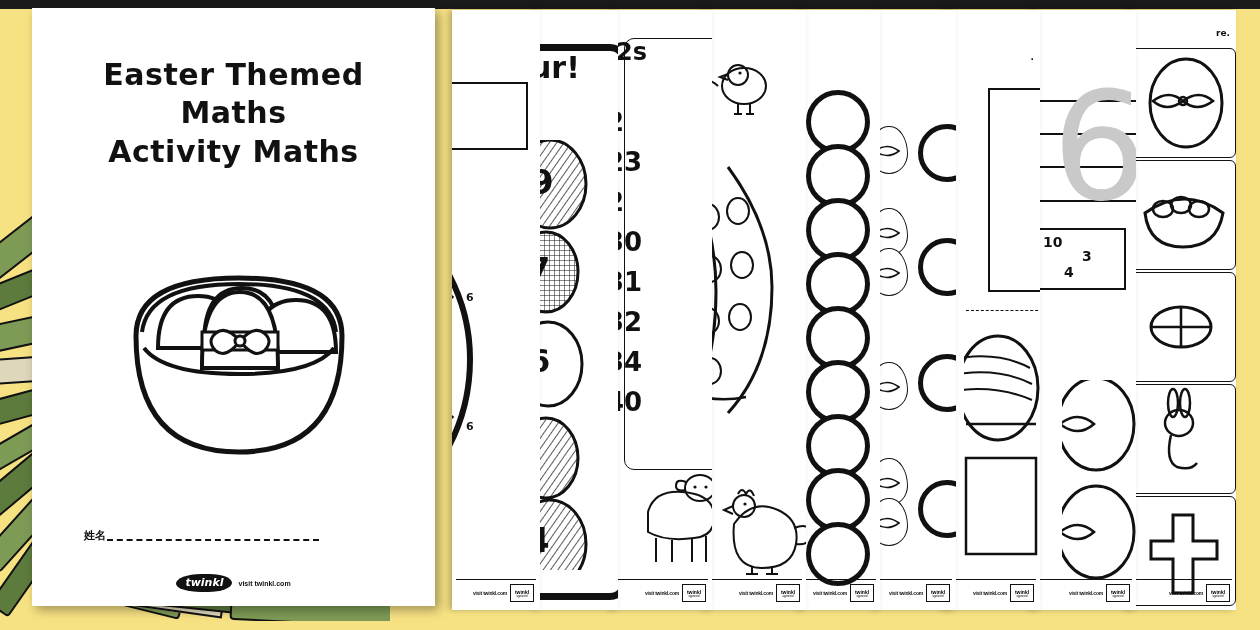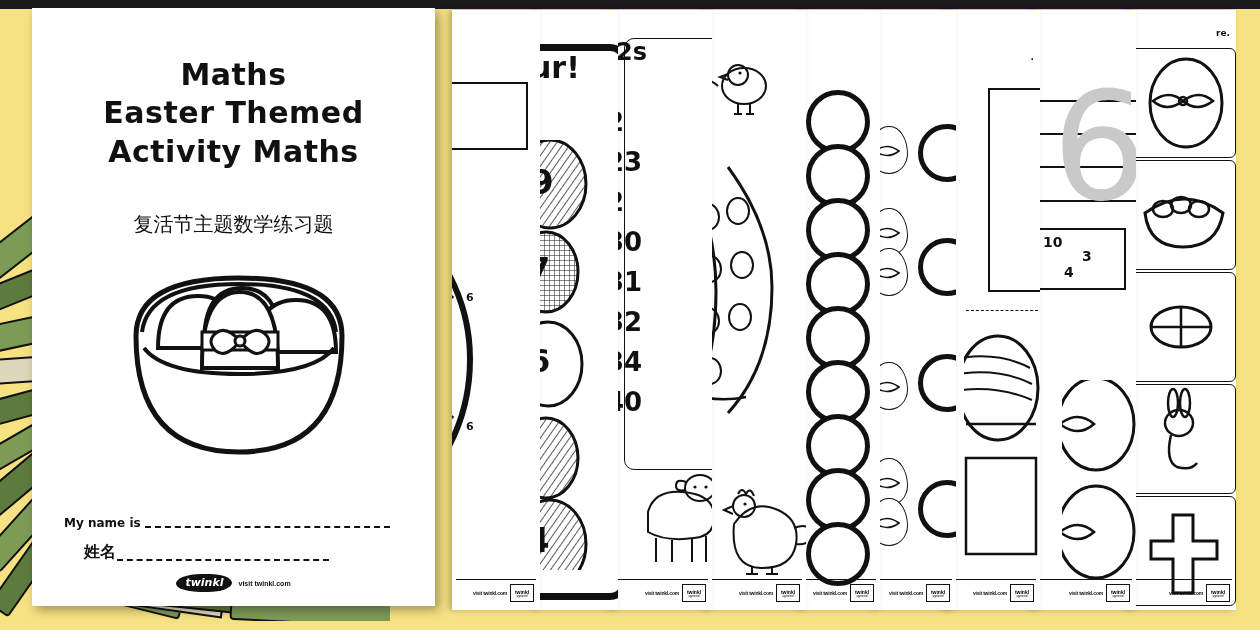--- a/index.html
+++ b/index.html
@@ -54,21 +54,21 @@
     position:absolute;left:0;right:0;top:203px;text-align:center;
     font-family:"DejaVu Sans", sans-serif;font-size:20px;color:#111;
   }
   #cover .basket{position:absolute;left:96px;top:232px;width:222px;height:230px;}
   #cover .namewrap{position:absolute;left:0;right:0;top:508px;}
   #cover .nameline{
     display:flex;align-items:baseline;
     font-family:"DejaVu Sans", sans-serif;font-weight:bold;color:#111;
   }
   #cover .nl1{padding-left:32px;font-size:12px;}
-  #cover .nl2{padding-left:52px;font-size:16px;margin-top:12px;}
+  #cover .nl2{padding-left:52px;font-size:11px;margin-top:12px;}
   #cover .dash{
     flex:0 0 auto;border-bottom:2px dashed #111;height:2px;align-self:flex-end;margin-bottom:2px;
   }
   #cover .d1{width:245px;margin-left:4px;}
   #cover .d2{width:212px;margin-left:1px;}
   #cover .covertwinkl{
     position:absolute;left:0;right:0;bottom:14px;display:flex;justify-content:center;align-items:center;gap:6px;
   }
   .tw-logo{
     background:#111;color:#fff;border-radius:50% 45% 48% 50%/60% 55% 58% 52%;
@@ -417,26 +417,25 @@
       <span class="badge">
           <span class="b1">twinkl</span>
           <span class="b2">approved</span>
         </span>
     </div>
   </div>
 
   <div id="cover">
 
     <div class="title">
+      <div>Easter Themed</div>
       <div>Maths</div>
-      <div>Easter Themed</div>
       <div>Activity Maths</div>
     </div>
 
-    <div class="subtitle">复活节主题数学练习题</div>
 
     <div class="basket">
       <svg width="222" height="230" viewBox="0 0 222 230">
 
         <path d="M8 96 q0 -58 103 -58 q103 0 103 58 q0 116 -103 116 q-103 0 -103 -116 z" fill="#fff" stroke="#111" stroke-width="5"></path>
 
         <path d="M30 108 q0 -52 40 -52 q40 0 40 52 z" fill="#fff" stroke="#111" stroke-width="4"></path>
         <path d="M76 104 q0 -56 38 -56 q38 0 38 56 z" fill="#fff" stroke="#111" stroke-width="4"></path>
         <path d="M128 112 q0 -52 40 -52 q40 0 40 52 z" fill="#fff" stroke="#111" stroke-width="4"></path>
 
@@ -446,24 +445,20 @@
         <rect x="74" y="92" width="76" height="18" fill="#fff" stroke="#111" stroke-width="3"></rect>
         <path d="M112 101 q-14 -16 -24 -8 q-10 8 0 18 q10 8 24 -10z" fill="#fff" stroke="#111" stroke-width="3"></path>
         <path d="M112 101 q14 -16 24 -8 q10 8 0 18 q-10 8 -24 -10z" fill="#fff" stroke="#111" stroke-width="3"></path>
         <circle cx="112" cy="101" r="5" fill="#fff" stroke="#111" stroke-width="3"></circle>
 
         <path d="M16 108 q20 26 95 26 q75 0 95 -26" fill="none" stroke="#111" stroke-width="4"></path>
       </svg>
     </div>
 
     <div class="namewrap">
-      <div class="nameline nl1">
-        <span>My name is</span>
-        <span class="dash d1"></span>
-      </div>
       <div class="nameline nl2">
         <span>姓名</span>
         <span class="dash d2"></span>
       </div>
     </div>
 
     <div class="covertwinkl">
       <span class="tw-logo">twinkl</span>
       <span class="tw-url">visit twinkl.com</span>
     </div>

